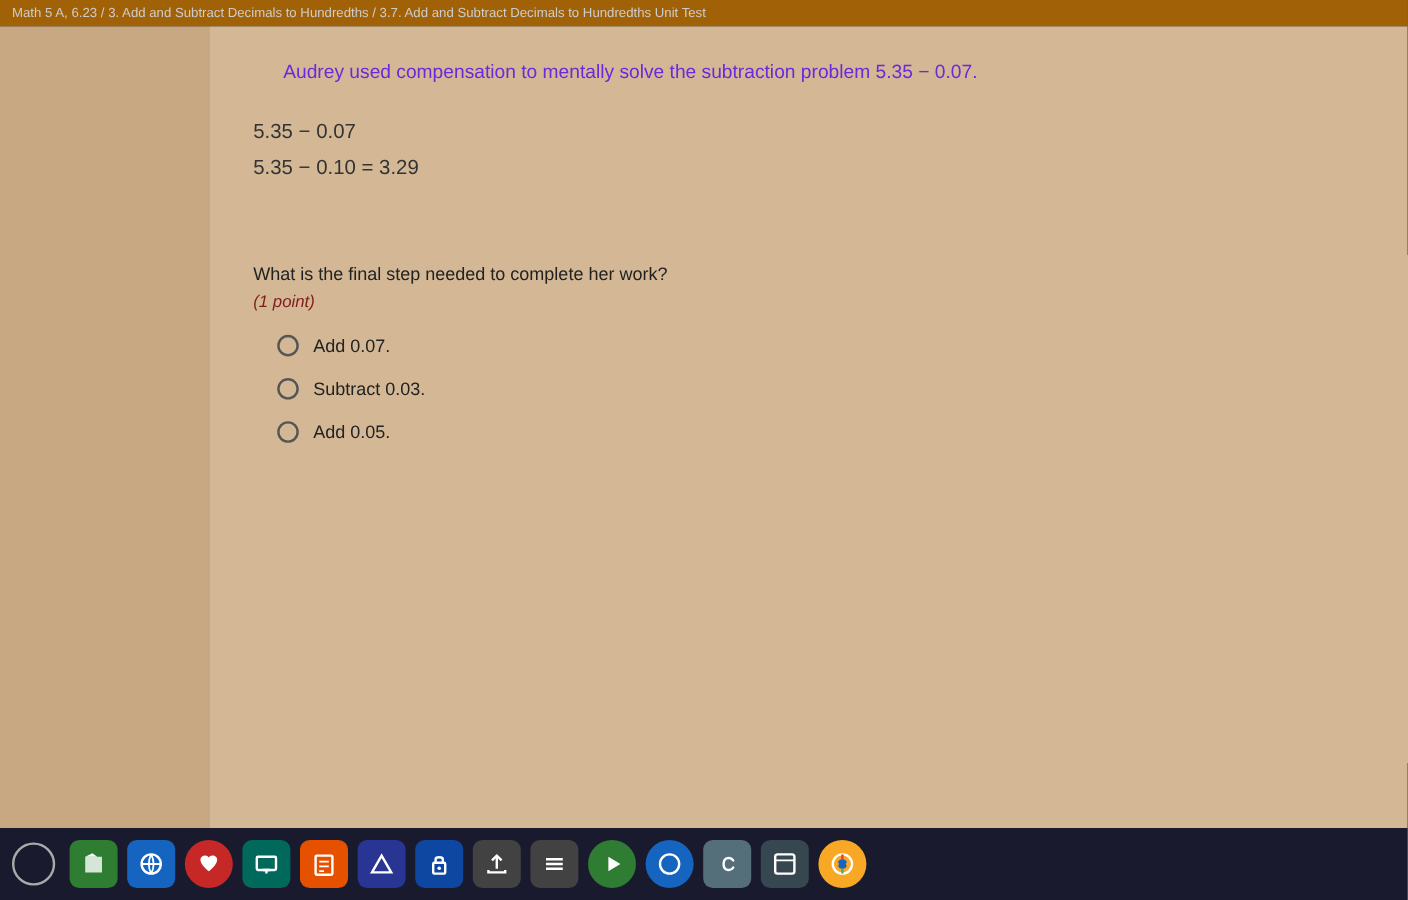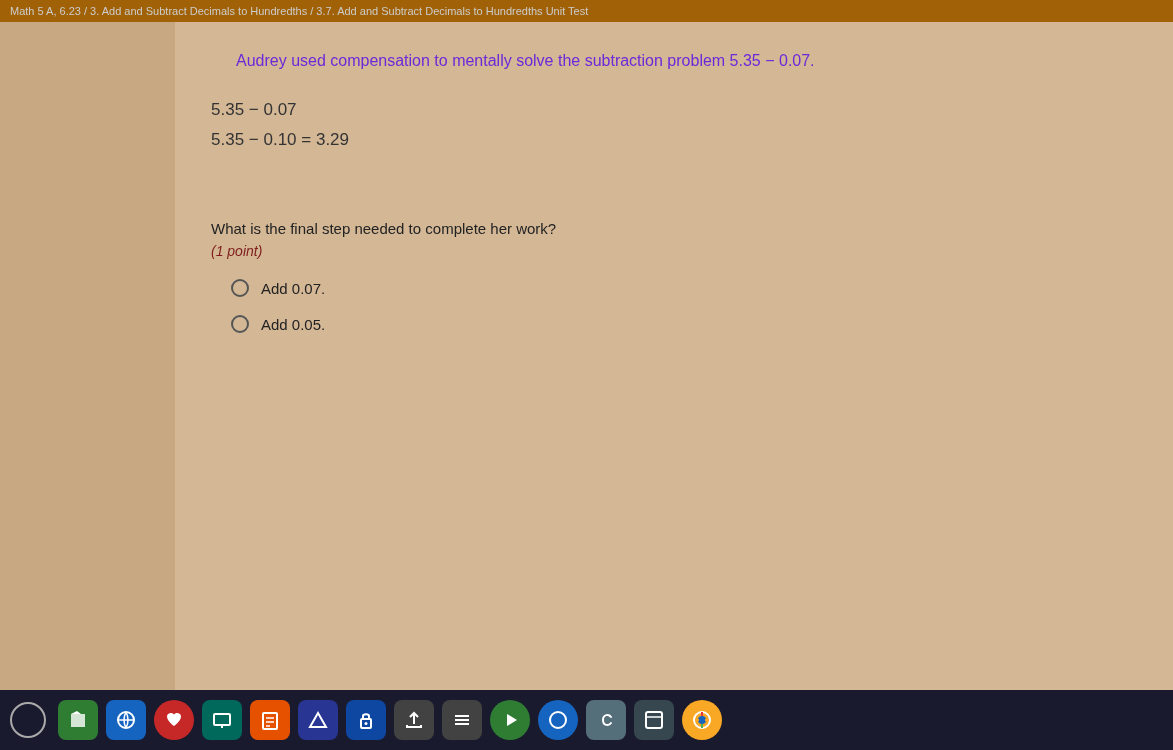--- a/index.html
+++ b/index.html
@@ -160,20 +160,24 @@
     <p class="what-text">What is the final step needed to complete her work?</p>
     <p class="point-text">(1 point)</p>
 
     <div>
       <div class="option-row">
         <div class="radio-circle"></div>
         <span class="option-label">Add 0.07.</span>
       </div>
       <div class="option-row">
         <div class="radio-circle"></div>
+        <span class="option-label">Subtract 0.03.</span>
+      </div>
+      <div class="option-row">
+        <div class="radio-circle"></div>
         <span class="option-label">Add 0.05.</span>
       </div>
     </div>
 
   </div>
 </div>
 
 <div class="taskbar">
 
   <div class="bottom-circle"></div>

